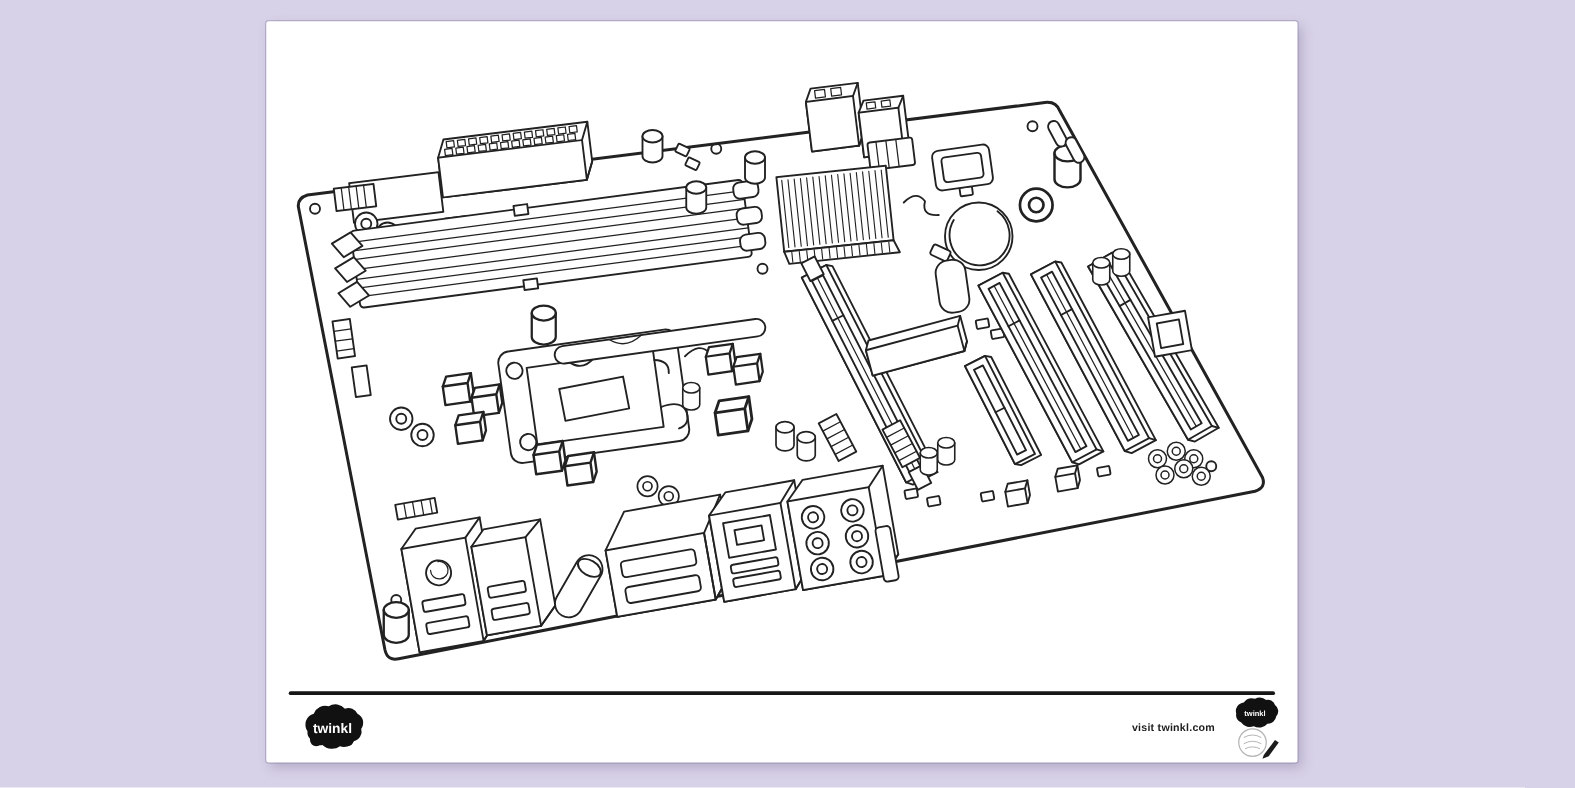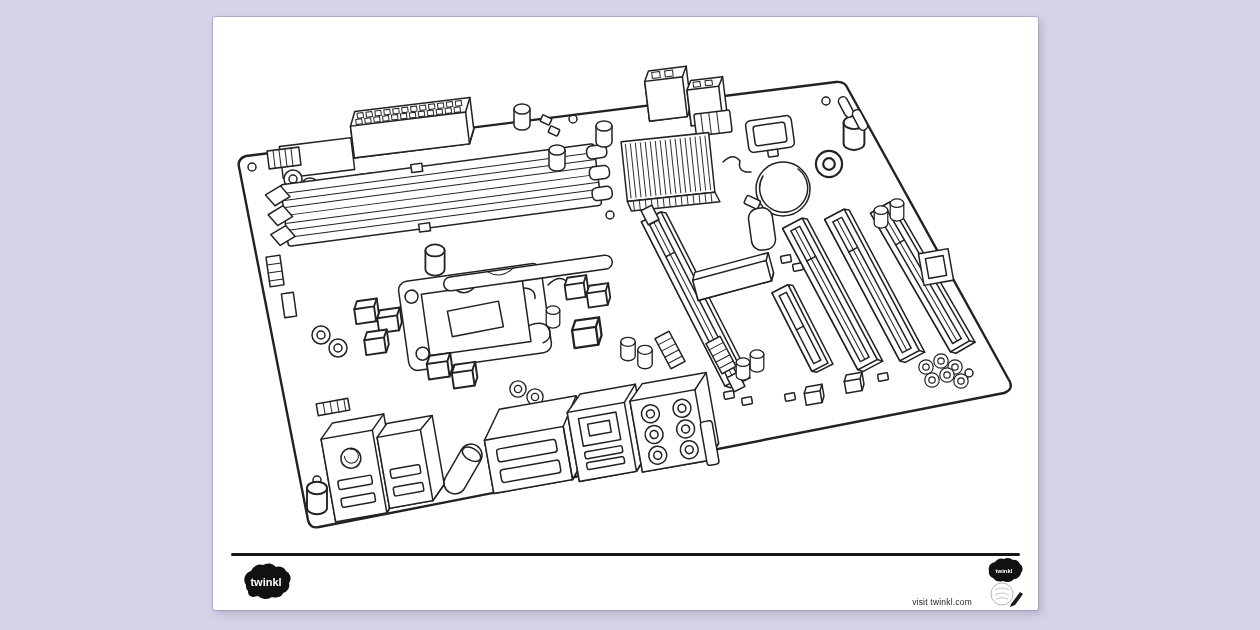--- a/index.html
+++ b/index.html
@@ -27,22 +27,22 @@
   .art .hair { stroke-width:0.9; }
   .art .thick { stroke-width:2.4; }
   .footer-rule {
     position:absolute; left:18px; top:536px; width:789px; height:3px;
     background:#161616; border-radius:2px;
   }
   .logo-svg { position:absolute; left:23px; top:542px; }
   .logo-svg .cloud { fill:#111; }
   .logo-svg text { fill:#fff; font-weight:bold; font-size:11px; }
   .visit {
-    position:absolute; right:66px; top:580px;
-    font-size:8.5px; font-weight:normal; color:#1c1c1c; letter-spacing:.2px;
+    position:absolute; right:66px; top:560px;
+    font-size:8.5px; font-weight:bold; color:#1c1c1c; letter-spacing:.2px;
   }
   .badge-svg { position:absolute; left:769px; top:540px; }
   .badge-svg .cloud { fill:#111; }
   .badge-svg .cloud-text { fill:#fff; font-weight:bold; font-size:6px; }
   .badge-svg .stamp { stroke:#b5b5b5; fill:none; stroke-width:1; }
   .badge-svg .stamp-line { stroke:#b5b5b5; fill:none; stroke-width:.8; }
   .badge-svg .pencil { fill:#1c1c1c; }
 </style>
 </head>
 <body>

